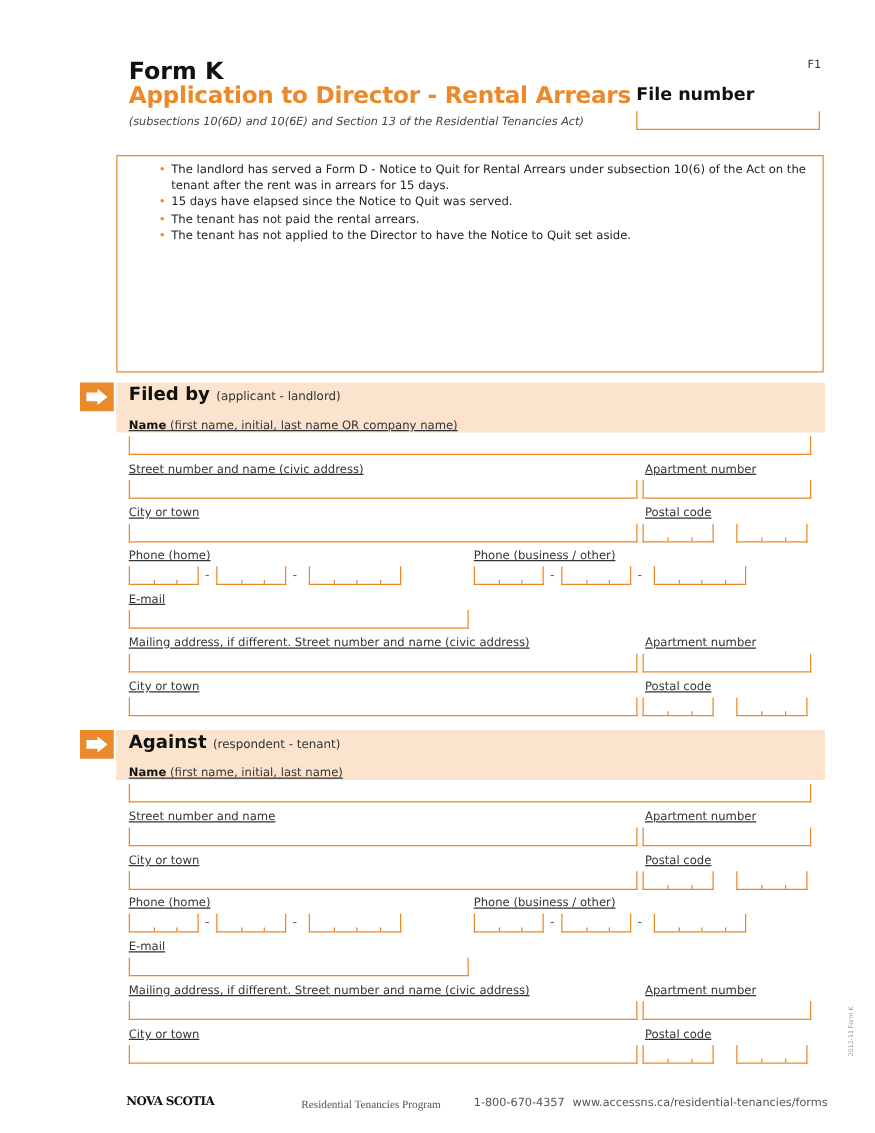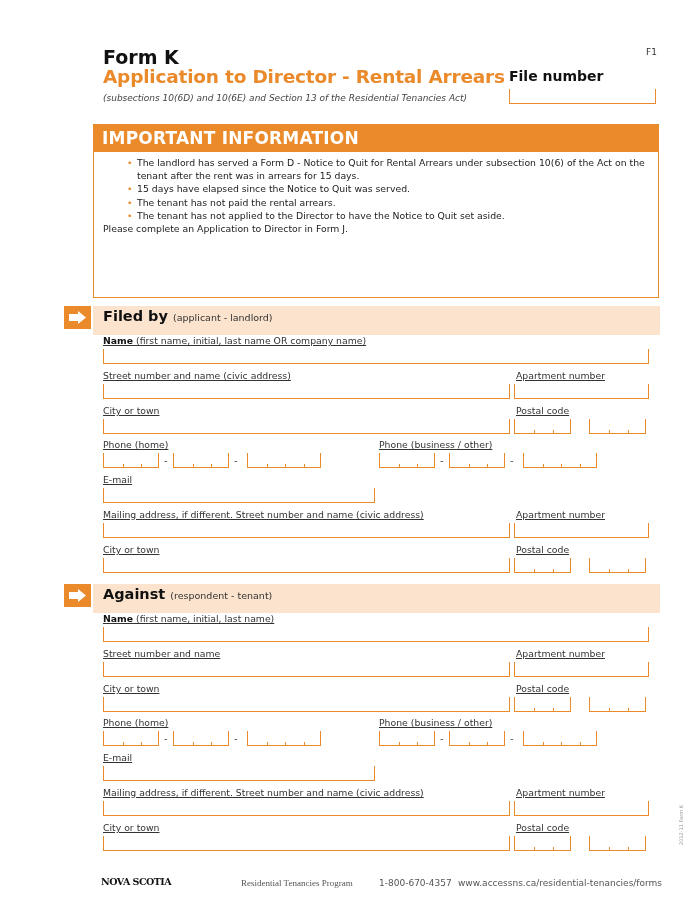--- a/index.html
+++ b/index.html
@@ -12,21 +12,21 @@
   .filenum-label { left: 509px; top: 68px; font-size: 14px; font-weight: bold; color: #111; }
   .field { border-left: 1.5px solid #ea8a2b; border-right: 1.5px solid #ea8a2b; border-bottom: 1.5px solid #ea8a2b; height: 15px; background: transparent; }
   .filenum-field { left: 509px; top: 89px; width: 147px; height: 15px; }
   .imp-box { left: 93px; top: 124px; width: 566px; height: 174px; border: 1.5px solid #ea8a2b; }
   .imp-head { background: #ea8a2b; color: #fff; font-weight: bold; font-size: 17px; height: 27px; padding: 3px 8px; letter-spacing: 0.2px; }
   .imp-body { padding: 4px 9px; font-size: 9.3px; line-height: 13.2px; color: #222; }
   .imp-body .b { font-weight: bold; color: #111; }
   .imp-body ul { list-style: none; padding-left: 24px; }
   .imp-body li { position: relative; padding-left: 10px; }
   .imp-body li::before { content: "•"; color: #ea8a2b; position: absolute; left: 0; top: 0; }
-  .sect-bar { left: 93px; width: 567px; height: 29px; background: #fbe3cd; }
+  .sect-bar { left: 93px; width: 567px; height: 40px; background: #fbe3cd; }
   .sect-title { position: absolute; left: 10px; top: 2px; font-size: 14.5px; font-weight: bold; color: #111; }
   .sect-sub { font-size: 9.5px; font-weight: normal; color: #333; }
   .arrow-box { left: 64px; width: 27px; height: 23px; background: #ea8a2b; }
   .arrow-box svg { position: absolute; left: 5px; top: 5px; }
   .lbl { font-size: 9.3px; color: #333; text-decoration: underline; }
   .lbl b { color: #111; }
   .seg { height: 15px; border-left: 1.5px solid #ea8a2b; border-right: 1.5px solid #ea8a2b; border-bottom: 1.5px solid #ea8a2b; }
   .tick { position: absolute; bottom: 0; width: 1px; height: 3px; background: #ea8a2b; }
   .dash { font-size: 10px; color: #555; }
   .footer { top: 878px; font-size: 9px; color: #555; }
@@ -37,29 +37,27 @@
 <body>
 
 <div class="abs title-k">Form K</div>
 <div class="abs title-app">Application to Director - Rental Arrears</div>
 <div class="abs subtitle">(subsections 10(6D) and 10(6E) and Section 13 of the Residential Tenancies Act)</div>
 <div class="abs pagenum">F1</div>
 <div class="abs filenum-label">File number</div>
 <div class="abs field filenum-field"></div>
 
 <div class="abs imp-box">
-  <div class="imp-head">IMPORTANT INFORMATION</div>
   <div class="imp-body">
     <ul>
       <li>The landlord has served a Form D - Notice to Quit for Rental Arrears under subsection 10(6) of the Act on the tenant after the rent was in arrears for 15 days.</li>
       <li>15 days have elapsed since the Notice to Quit was served.</li>
       <li>The tenant has not paid the rental arrears.</li>
       <li>The tenant has not applied to the Director to have the Notice to Quit set aside.</li>
     </ul>
-    <div>Please complete an Application to Director in Form J.</div>
   </div>
 </div>
 
 <div id="sections">
     <div class="abs arrow-box" style="top:306px;">
       <svg width="17" height="13" viewBox="0 0 17 13">
         <path d="M0 3h9V0l8 6.5-8 6.5V10H0z" fill="#fff"></path>
       </svg>
     </div>
     <div class="abs sect-bar" style="top:306px;">

